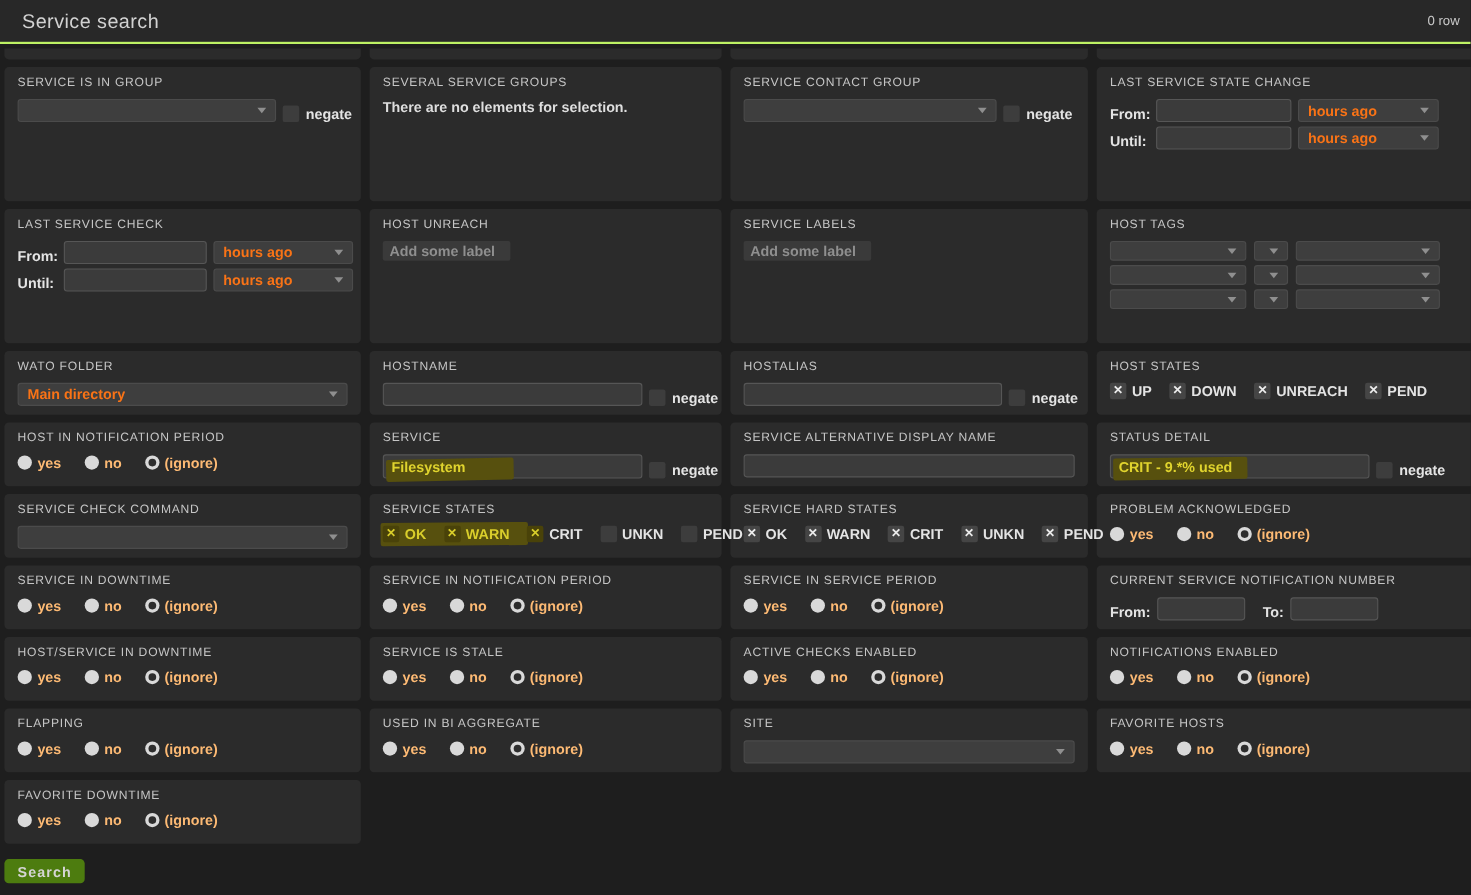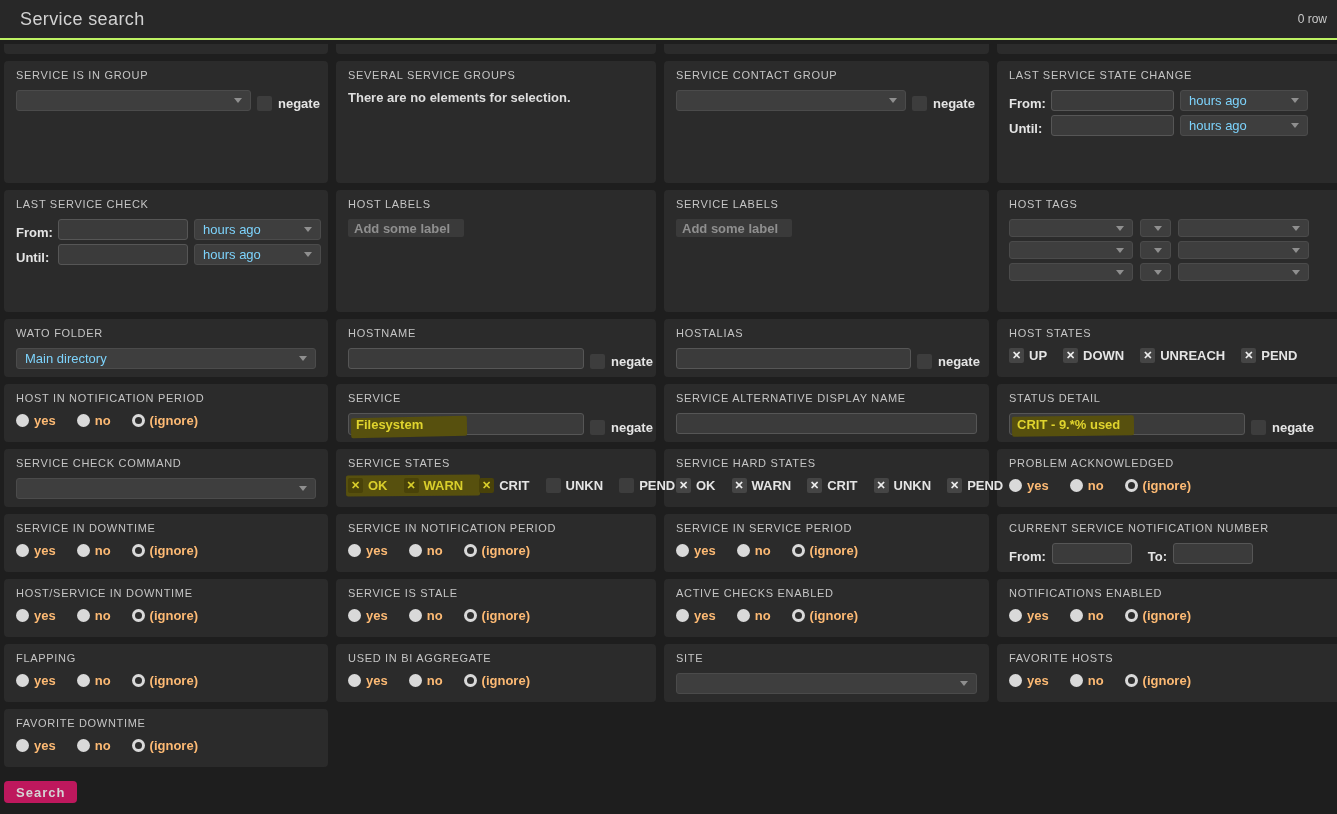--- a/index.html
+++ b/index.html
@@ -38,21 +38,21 @@
     margin-bottom:9px; white-space:nowrap;
   }
   .ctl-row { display:flex; align-items:flex-end; gap:6px; position:relative; }
 
   
   .select {
     background:#3e3e3e; border:1px solid #4b4b4b; border-radius:3px;
     height:21px; display:flex; align-items:center; padding:0 8px;
     flex:none; cursor:pointer;
   }
-  .select .val { font-weight:normal; font-size:13px; color:#7dd3fc; white-space:nowrap; overflow:hidden; }
+  .select .val { font-weight:bold; font-size:13px; color:#f97316; white-space:nowrap; overflow:hidden; }
   .caret {
     width:0; height:0; margin-left:auto; flex:none;
     border-left:4px solid transparent; border-right:4px solid transparent;
     border-top:5px solid #8f8f8f;
   }
   .input {
     background:#3b3b3b; border:1px solid #565656; border-radius:3px;
     height:21px; color:#d8d8d8; font-weight:bold; font-size:13px;
     padding:0 7px; font-family:inherit; outline:none; flex:none;
   }
@@ -95,21 +95,21 @@
   .w-label { width:36px; }
   .empty-text { font-weight:bold; font-size:13px; color:#dedede; }
   .label-input {
     background:#3a3a3a; border-radius:2px; height:18px; width:116px;
     display:flex; align-items:center; padding:0 6px;
     color:#8f8f8f; font-weight:bold; font-size:13px; cursor:text;
   }
   .tag-grid-row { display:flex; align-items:center; gap:7px; margin-bottom:4px; }
   .search-btn {
     position:absolute; left:4px; top:781px;
-    background:#be185d; border:none; border-radius:4px;
+    background:#4d7c0f; border:none; border-radius:4px;
     color:#d5d5d5; font-weight:bold; font-size:13px; letter-spacing:1px;
     padding:0 12px; height:22px; font-family:inherit; cursor:pointer;
   }
 </style>
 </head>
 <body>
 
 <div class="header">
   <div class="header-title">Service search</div>
   <div class="row-count">0 row</div>
@@ -185,21 +185,21 @@
       <span class="field-label w-label">Until:</span>
       <input class="input" style="width: 130px;">
       <div class="select" style="width:127px;">
         <span class="val">hours ago</span>
         <span class="caret"></span>
       </div>
     </div>
   </div>
 
   <div class="card">
-    <div class="card-title">HOST LABELS</div>
+    <div class="card-title">HOST UNREACH</div>
     <div class="label-input">Add some label</div>
   </div>
 
   <div class="card">
     <div class="card-title">SERVICE LABELS</div>
     <div class="label-input">Add some label</div>
   </div>
 
   <div class="card">
     <div class="card-title">HOST TAGS</div>

